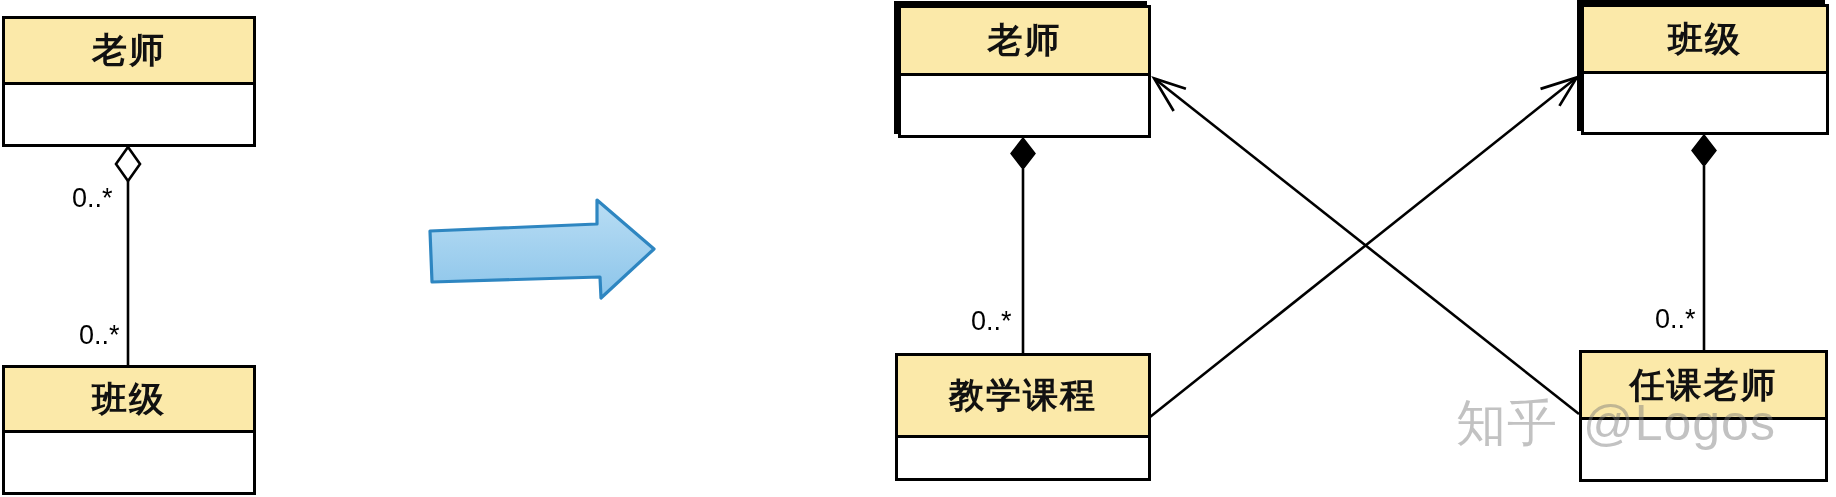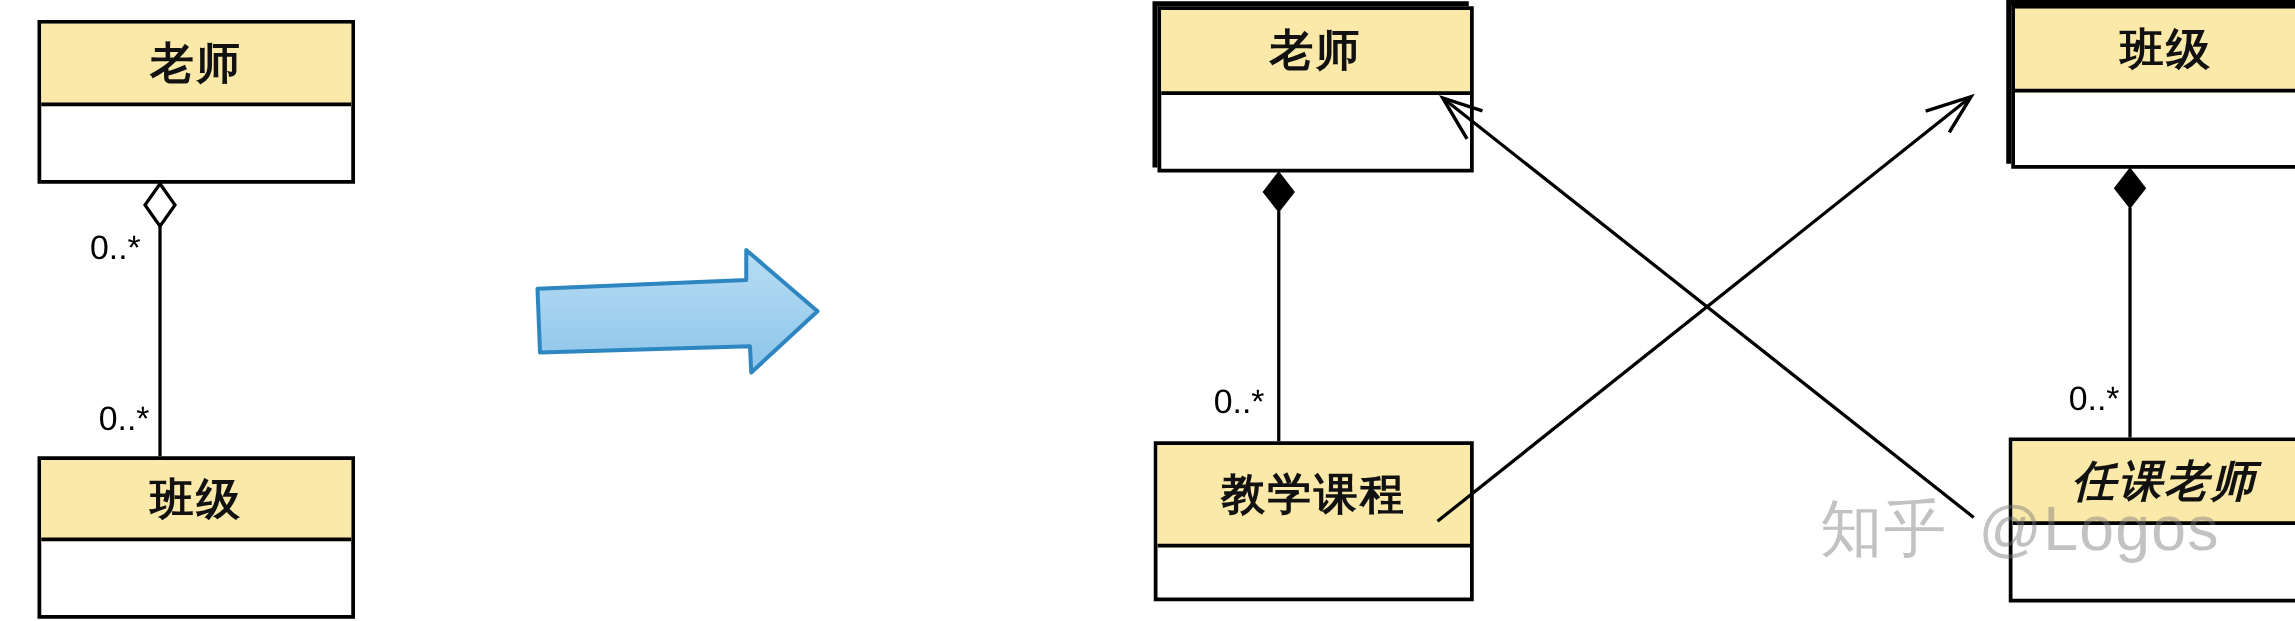--- a/index.html
+++ b/index.html
@@ -19,21 +19,20 @@
     width:1836px; height:497px;
     background:var(--background);
     overflow:hidden;
     font-family:"Liberation Sans", sans-serif;
   }
   .uml-class {
     position:absolute;
     border:3px solid var(--stroke);
     background:var(--class-body-fill);
     z-index:1;
-    margin-left:28px;
   }
   .uml-class .header {
     width:100%;
     background:var(--class-header-fill);
     border-bottom:3px solid var(--stroke);
     display:flex; align-items:center; justify-content:center;
     font-weight:bold;
     font-size:35px;
     color:#111;
     letter-spacing:2px;
@@ -108,21 +107,21 @@
   <div class="body"></div>
 </div>
 
 <div class="uml-class" style="left:895px; top:353px; width:256px; height:128px;">
   <div class="header" style="height:82px;">
     <span>教学课程</span>
   </div>
   <div class="body"></div>
 </div>
 
-<div class="uml-class" style="left:1579px; top:350px; width:249px; height:132px;font-style:italic;">
+<div class="uml-class" style="left:1579px; top:350px; width:249px; height:132px;">
   <div class="header" style="height:67px;">
     <span>任课老师</span>
   </div>
   <div class="body"></div>
 </div>
 
 <span class="mult-label" style="left:971px; top:308px;">0..*</span>
 <span class="mult-label" style="left:1655px; top:306px;">0..*</span>
 
 <div class="watermark">知乎 @Logos</div>

